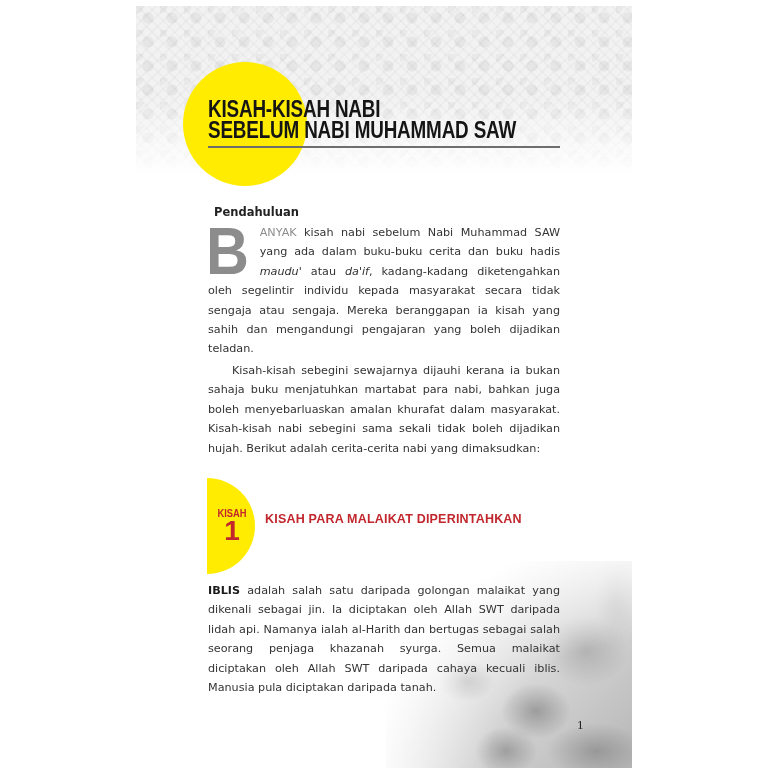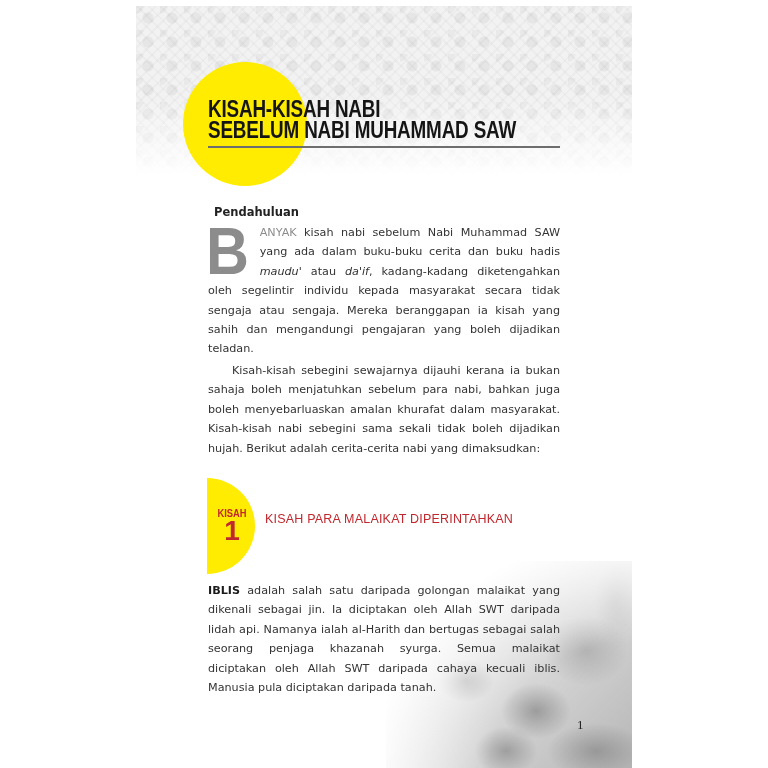--- a/index.html
+++ b/index.html
@@ -61,21 +61,21 @@
     font-family: "Liberation Sans", sans-serif; font-weight: bold; font-size: 11px;
     color: #c1272d; transform: scaleX(0.85); transform-origin: center top;
   }
   .kisah-num {
     position: absolute; left: 76px; top: 511px; width: 40px; text-align: center;
     font-family: "Liberation Sans", sans-serif; font-weight: bold; font-size: 28px; line-height: 28px;
     color: #c1272d;
   }
   .kisah-title {
     position: absolute; left: 129px; top: 505px; margin: 0;
-    font-family: "Liberation Sans", sans-serif; font-weight: normal; font-size: 12.5px; line-height: 16.5px;
+    font-family: "Liberation Sans", sans-serif; font-weight: bold; font-size: 12.5px; line-height: 16.5px;
     color: #c1272d; letter-spacing: 0.2px;
   }
   .battle {
     position: absolute; left: 250px; top: 555px; width: 246px; height: 213px;
     background:
       radial-gradient(ellipse 40px 30px at 80px 120px, rgba(90,90,90,0.35), transparent 70%),
       radial-gradient(ellipse 50px 40px at 150px 150px, rgba(60,60,60,0.35), transparent 70%),
       radial-gradient(ellipse 60px 50px at 200px 90px, rgba(110,110,110,0.3), transparent 70%),
       radial-gradient(ellipse 45px 35px at 120px 190px, rgba(70,70,70,0.35), transparent 70%),
       radial-gradient(ellipse 70px 40px at 210px 190px, rgba(80,80,80,0.35), transparent 70%),
@@ -101,21 +101,21 @@
   <h1 class="title">
     <span>KISAH-KISAH NABI</span><br>
     <span>SEBELUM NABI MUHAMMAD SAW</span>
   </h1>
   <div class="title-rule"></div>
 
   <h2 class="intro-heading">Pendahuluan</h2>
 
   <p class="body-text p1"><span class="dropcap">B</span><span class="lead">ANYAK</span><span> kisah nabi sebelum Nabi Muhammad SAW yang ada dalam buku-buku cerita dan buku hadis </span><i>maudu'</i><span> atau </span><i>da'if</i><span>, kadang-kadang diketengahkan oleh segelintir individu kepada masyarakat secara tidak sengaja atau sengaja.  Mereka beranggapan ia kisah yang sahih dan mengandungi pengajaran yang boleh dijadikan teladan.</span></p>
 
-  <p class="body-text p2">Kisah-kisah sebegini sewajarnya dijauhi kerana ia bukan sahaja boleh menjatuhkan sebelum para nabi, bahkan juga boleh menyebarluaskan amalan khurafat dalam masyarakat. Kisah-kisah nabi sebegini sama sekali tidak boleh dijadikan hujah. Berikut adalah cerita-cerita nabi yang dimaksudkan:</p>
+  <p class="body-text p2">Kisah-kisah sebegini sewajarnya dijauhi kerana ia bukan sahaja buku menjatuhkan martabat para nabi, bahkan juga boleh menyebarluaskan amalan khurafat dalam masyarakat. Kisah-kisah nabi sebegini sama sekali tidak boleh dijadikan hujah. Berikut adalah cerita-cerita nabi yang dimaksudkan:</p>
 
   <div class="kisah-badge"></div>
   <div class="kisah-label">KISAH</div>
   <div class="kisah-num">1</div>
   <h3 class="kisah-title">
     <span>KISAH PARA MALAIKAT DIPERINTAHKAN</span><br>
   </h3>
 
   <div class="battle"></div>
 

